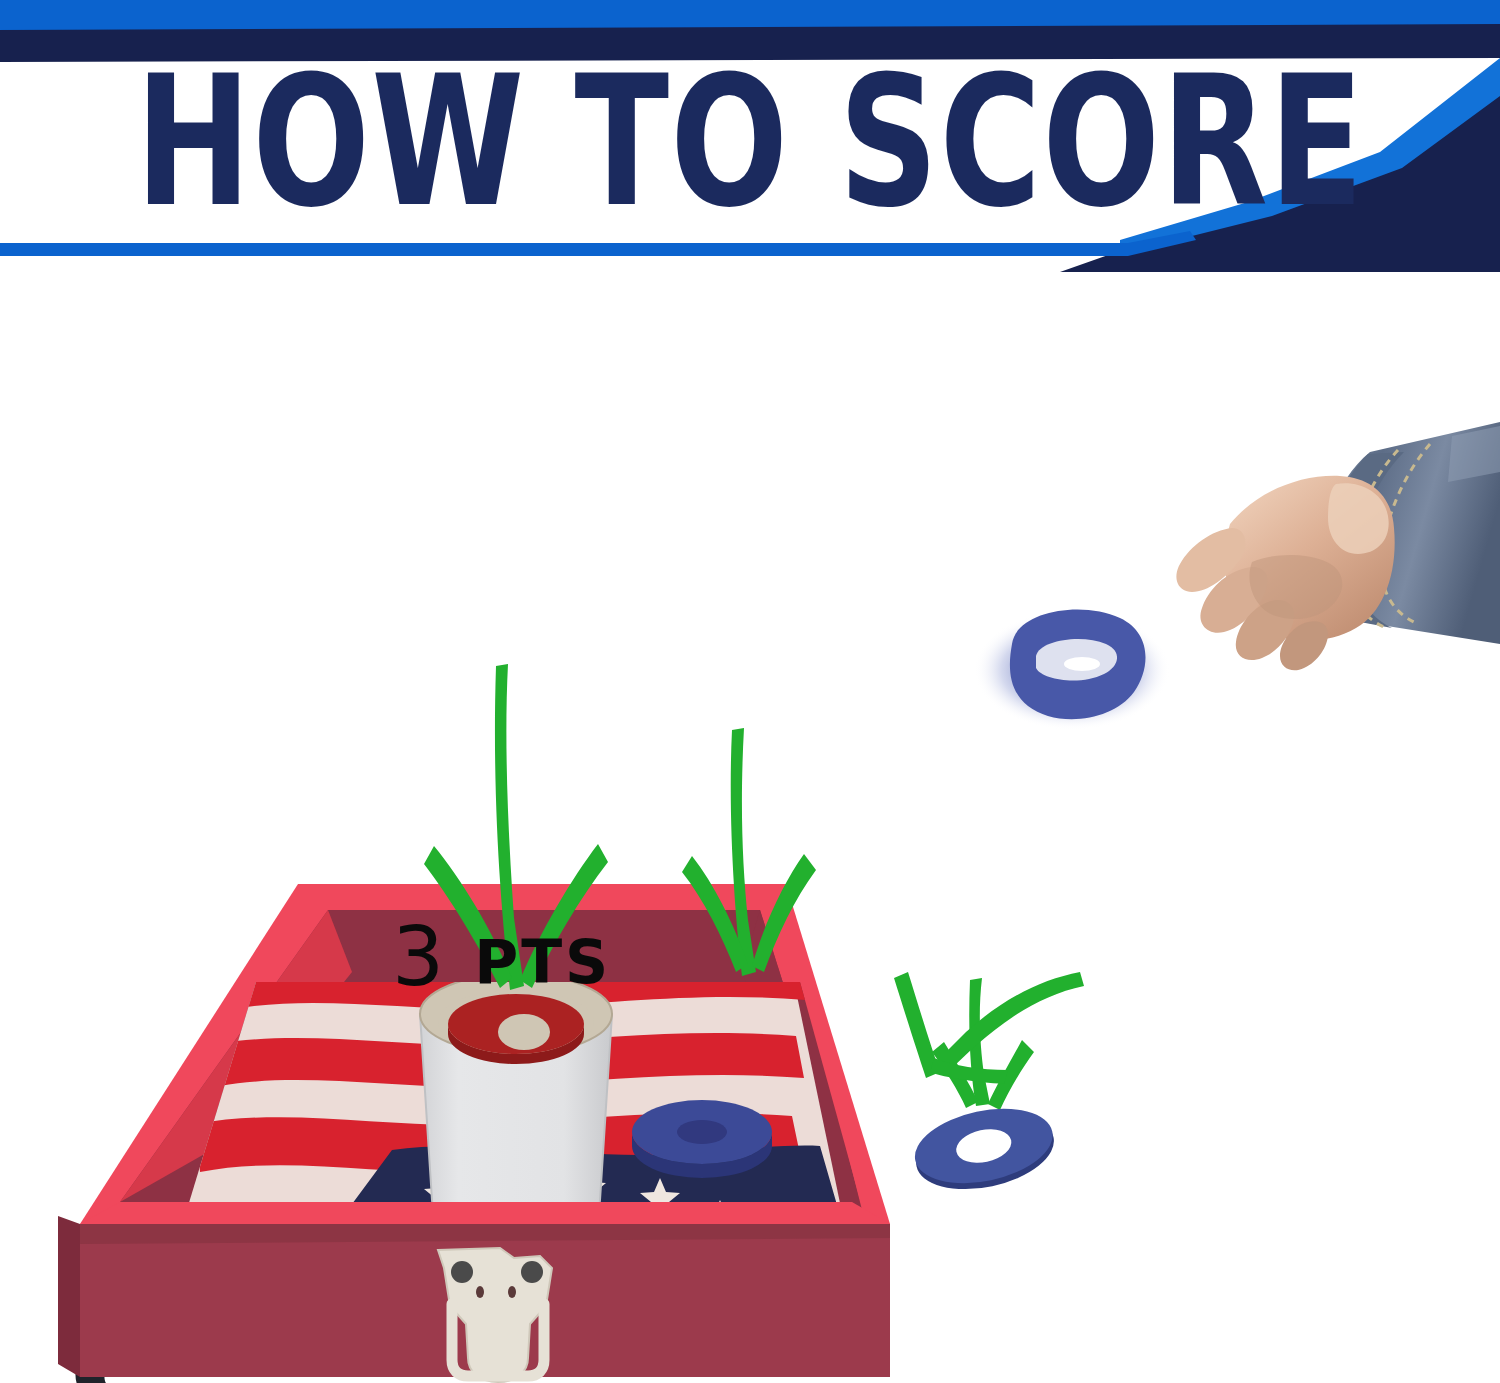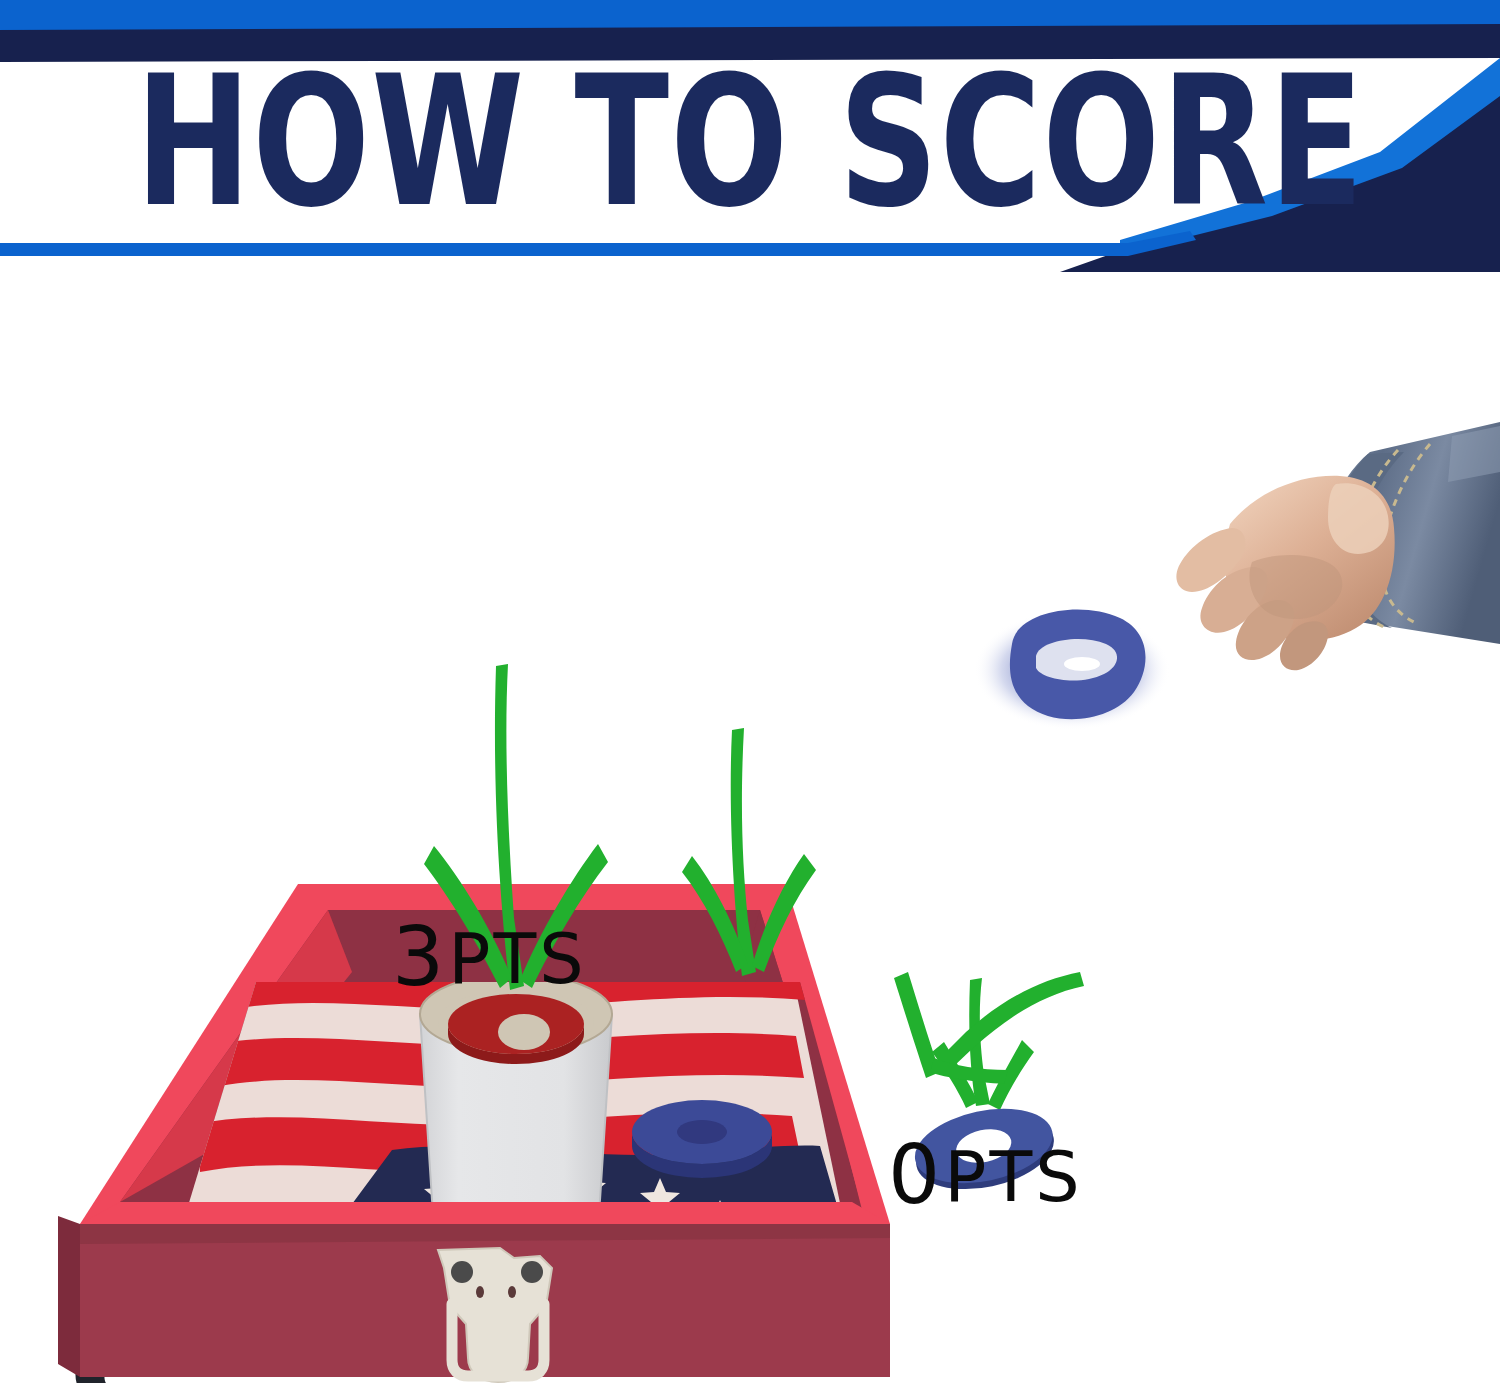--- a/index.html
+++ b/index.html
@@ -57,24 +57,24 @@
     line-height:1;
     user-select:none;
   }
   .pts .num{
     font-size:82px;
     font-weight:400;
     letter-spacing:2px;
     vertical-align:-2px;
   }
   .pts .unit{
-    font-size:70px;
-    font-weight:400;
+    font-size:60px;
+    font-weight:700;
     letter-spacing:3px;
-    margin-left:2px;
+    margin-left:28px;
   }
   #pts-3{ left:392px; top:644px; }
   #pts-1{ left:664px; top:714px; }
   #pts-0{ left:888px; top:862px; }
 </style>
 </head>
 <body>
 
 <div id="stage">
 
@@ -275,18 +275,15 @@
         <path d="M 1336 212 C 1362 208 1384 222 1388 244 C 1392 266 1378 282 1358 282
                  C 1340 282 1328 266 1328 246 C 1328 230 1330 216 1336 212 Z" fill="#ecd0ba" opacity="0.85"></path>
       </g>
     </svg>
 
     <div class="pts" id="pts-3">
       <span class="num">3</span><span class="unit">PTS</span>
     </div>
 
 
-    <div class="pts" id="pts-0">
-      <span class="num">0</span><span class="unit">PTS</span>
-    </div>
   </div>
 
 </div>
 
 </body></html>

